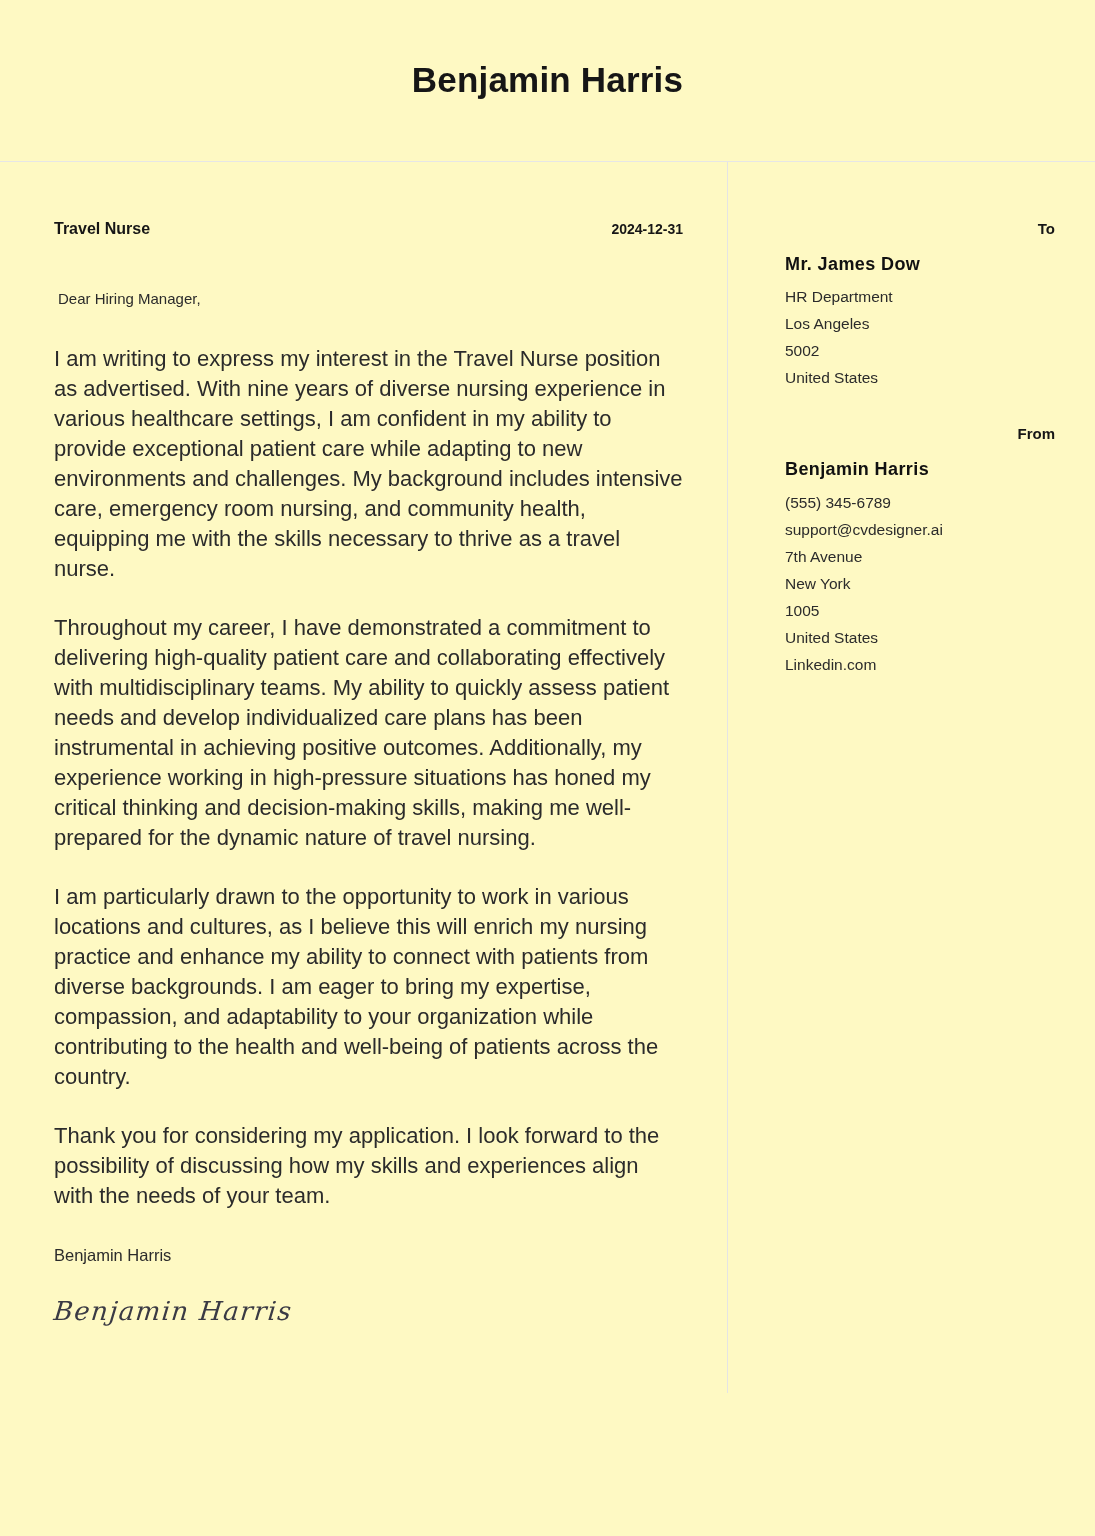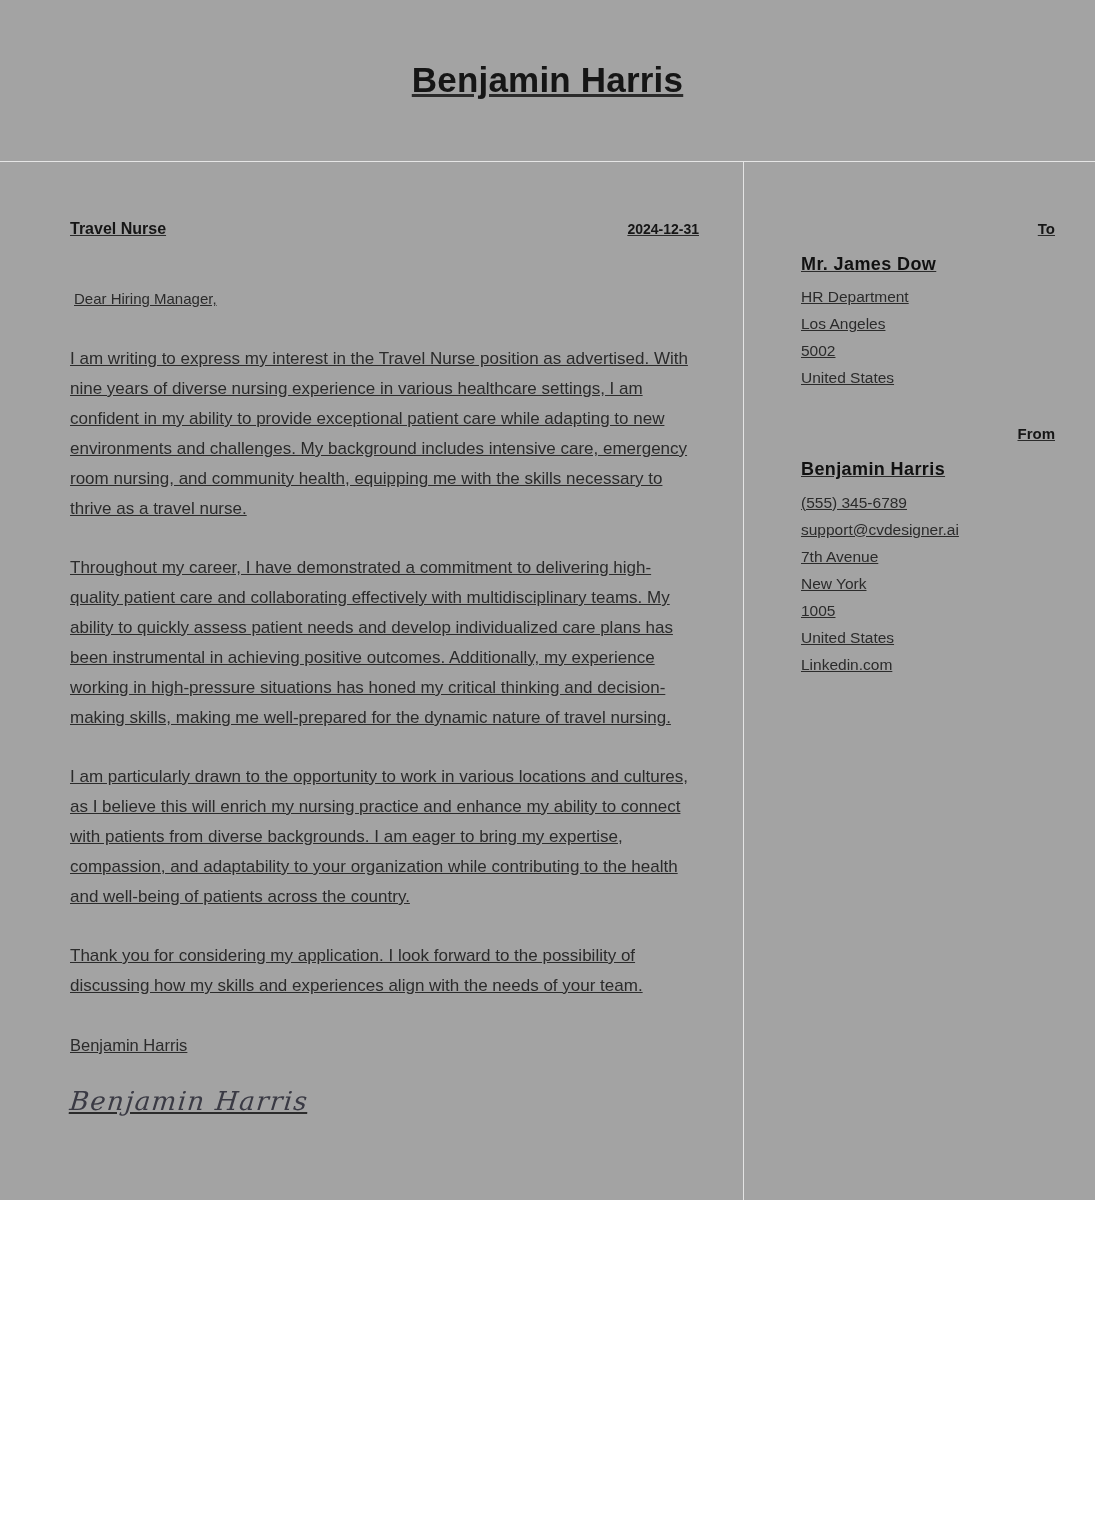--- a/index.html
+++ b/index.html
@@ -3,27 +3,26 @@
 <meta charset="utf-8">
 <style>
   html, body {
     margin: 0;
     padding: 0;
     background: #ffffff;
   }
   .page {
     position: relative;
     width: 1095px;
-    height: 1200px;
-    background: #a3a3a3;
+    height: 1536px;
+    background: #fef9c3;
     font-family: "Liberation Sans", sans-serif;
     color: #2b2b2b;
     overflow: hidden;
     box-sizing: border-box;
-    text-decoration: underline;
   }
 
   
   .header {
     height: 162px;
     display: flex;
     align-items: center;
     justify-content: center;
     border-bottom: 1px solid #e6e6e6;
     box-sizing: border-box;
@@ -35,21 +34,20 @@
     color: #161616;
     line-height: 1.1;
   }
 
   
   .body {
     display: flex;
     align-items: flex-start;
     height: calc(1536px - 162px);
     box-sizing: border-box;
-    padding-left: 16px;
   }
   .left-col {
     width: 727px;
     box-sizing: border-box;
     padding: 58px 44px 0 54px;
   }
   .col-divider {
     width: 1px;
     align-self: stretch;
     background: #e4e4e4;
@@ -78,21 +76,21 @@
     font-size: 14px;
     font-weight: bold;
     color: #161616;
   }
   .salutation {
     font-size: 15px;
     line-height: 30px;
     margin: 0 0 30px 4px;
   }
   .paragraph {
-    font-size: 17px;
+    font-size: 22px;
     line-height: 30px;
     margin: 0 0 29px 0;
     text-align: left;
   }
   .closing {
     font-size: 16.5px;
     line-height: 30px;
     margin: 0;
   }
   .closing-line { display: block; }

